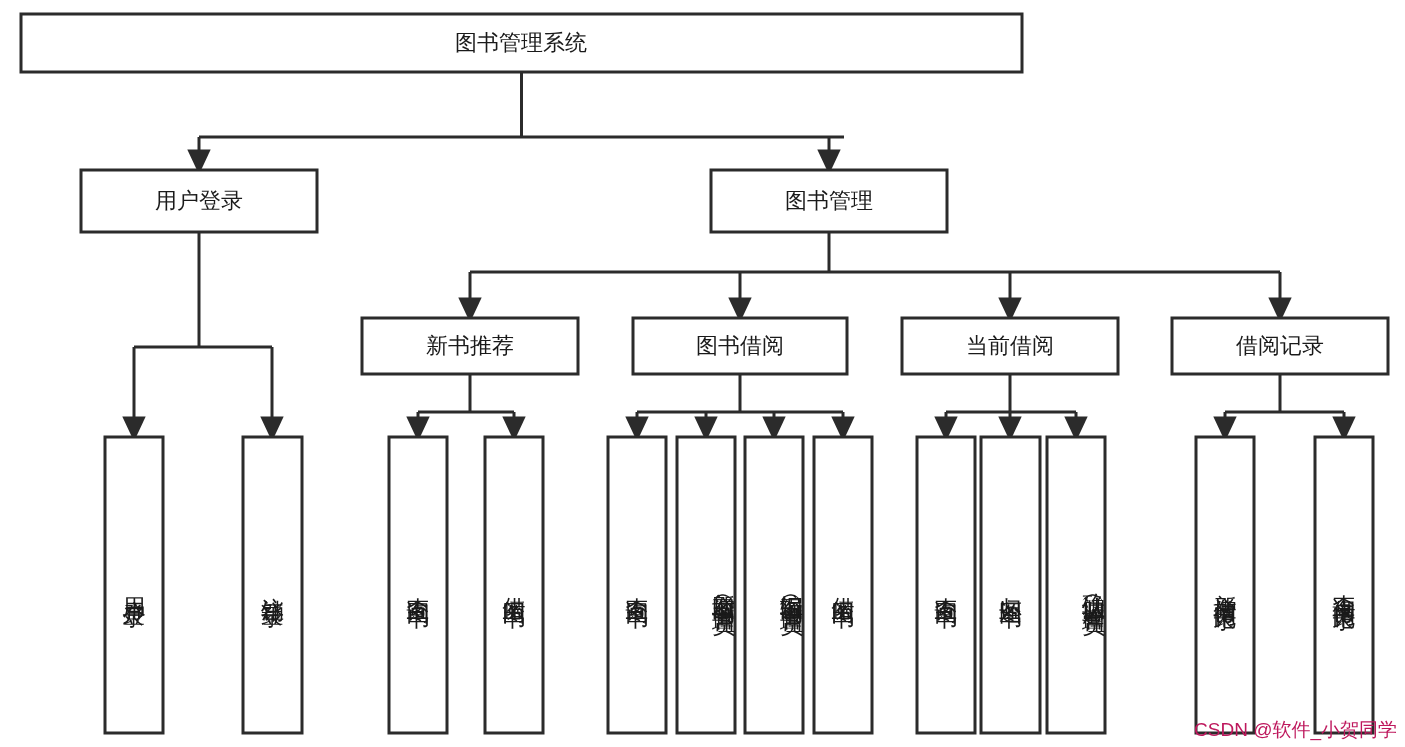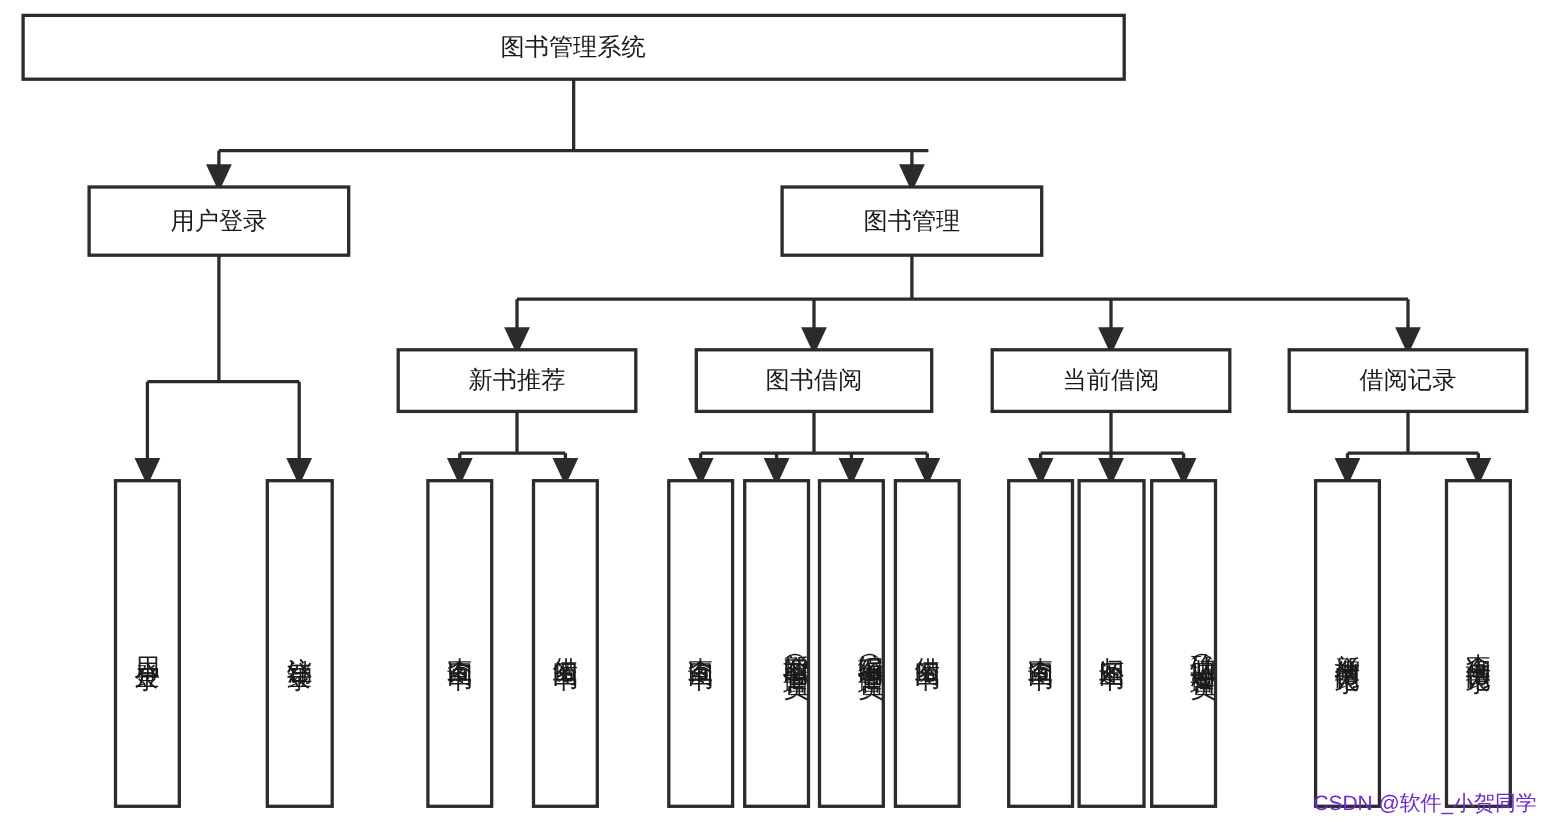--- a/index.html
+++ b/index.html
@@ -53,21 +53,21 @@
     letter-spacing: 3px;
     white-space: nowrap;
     pointer-events: none;
   }
   .watermark {
     position: absolute;
     right: 8px;
     bottom: 4px;
     font-family: "Liberation Sans", "DejaVu Sans", sans-serif;
     font-size: 19px;
-    color: #6d28d9;
+    color: #be185d;
     white-space: nowrap;
     user-select: none;
   }
 </style>
 </head>
 <body>
 
 <div id="canvas">
 
   <svg class="diagram" viewBox="0 0 1405 747">

